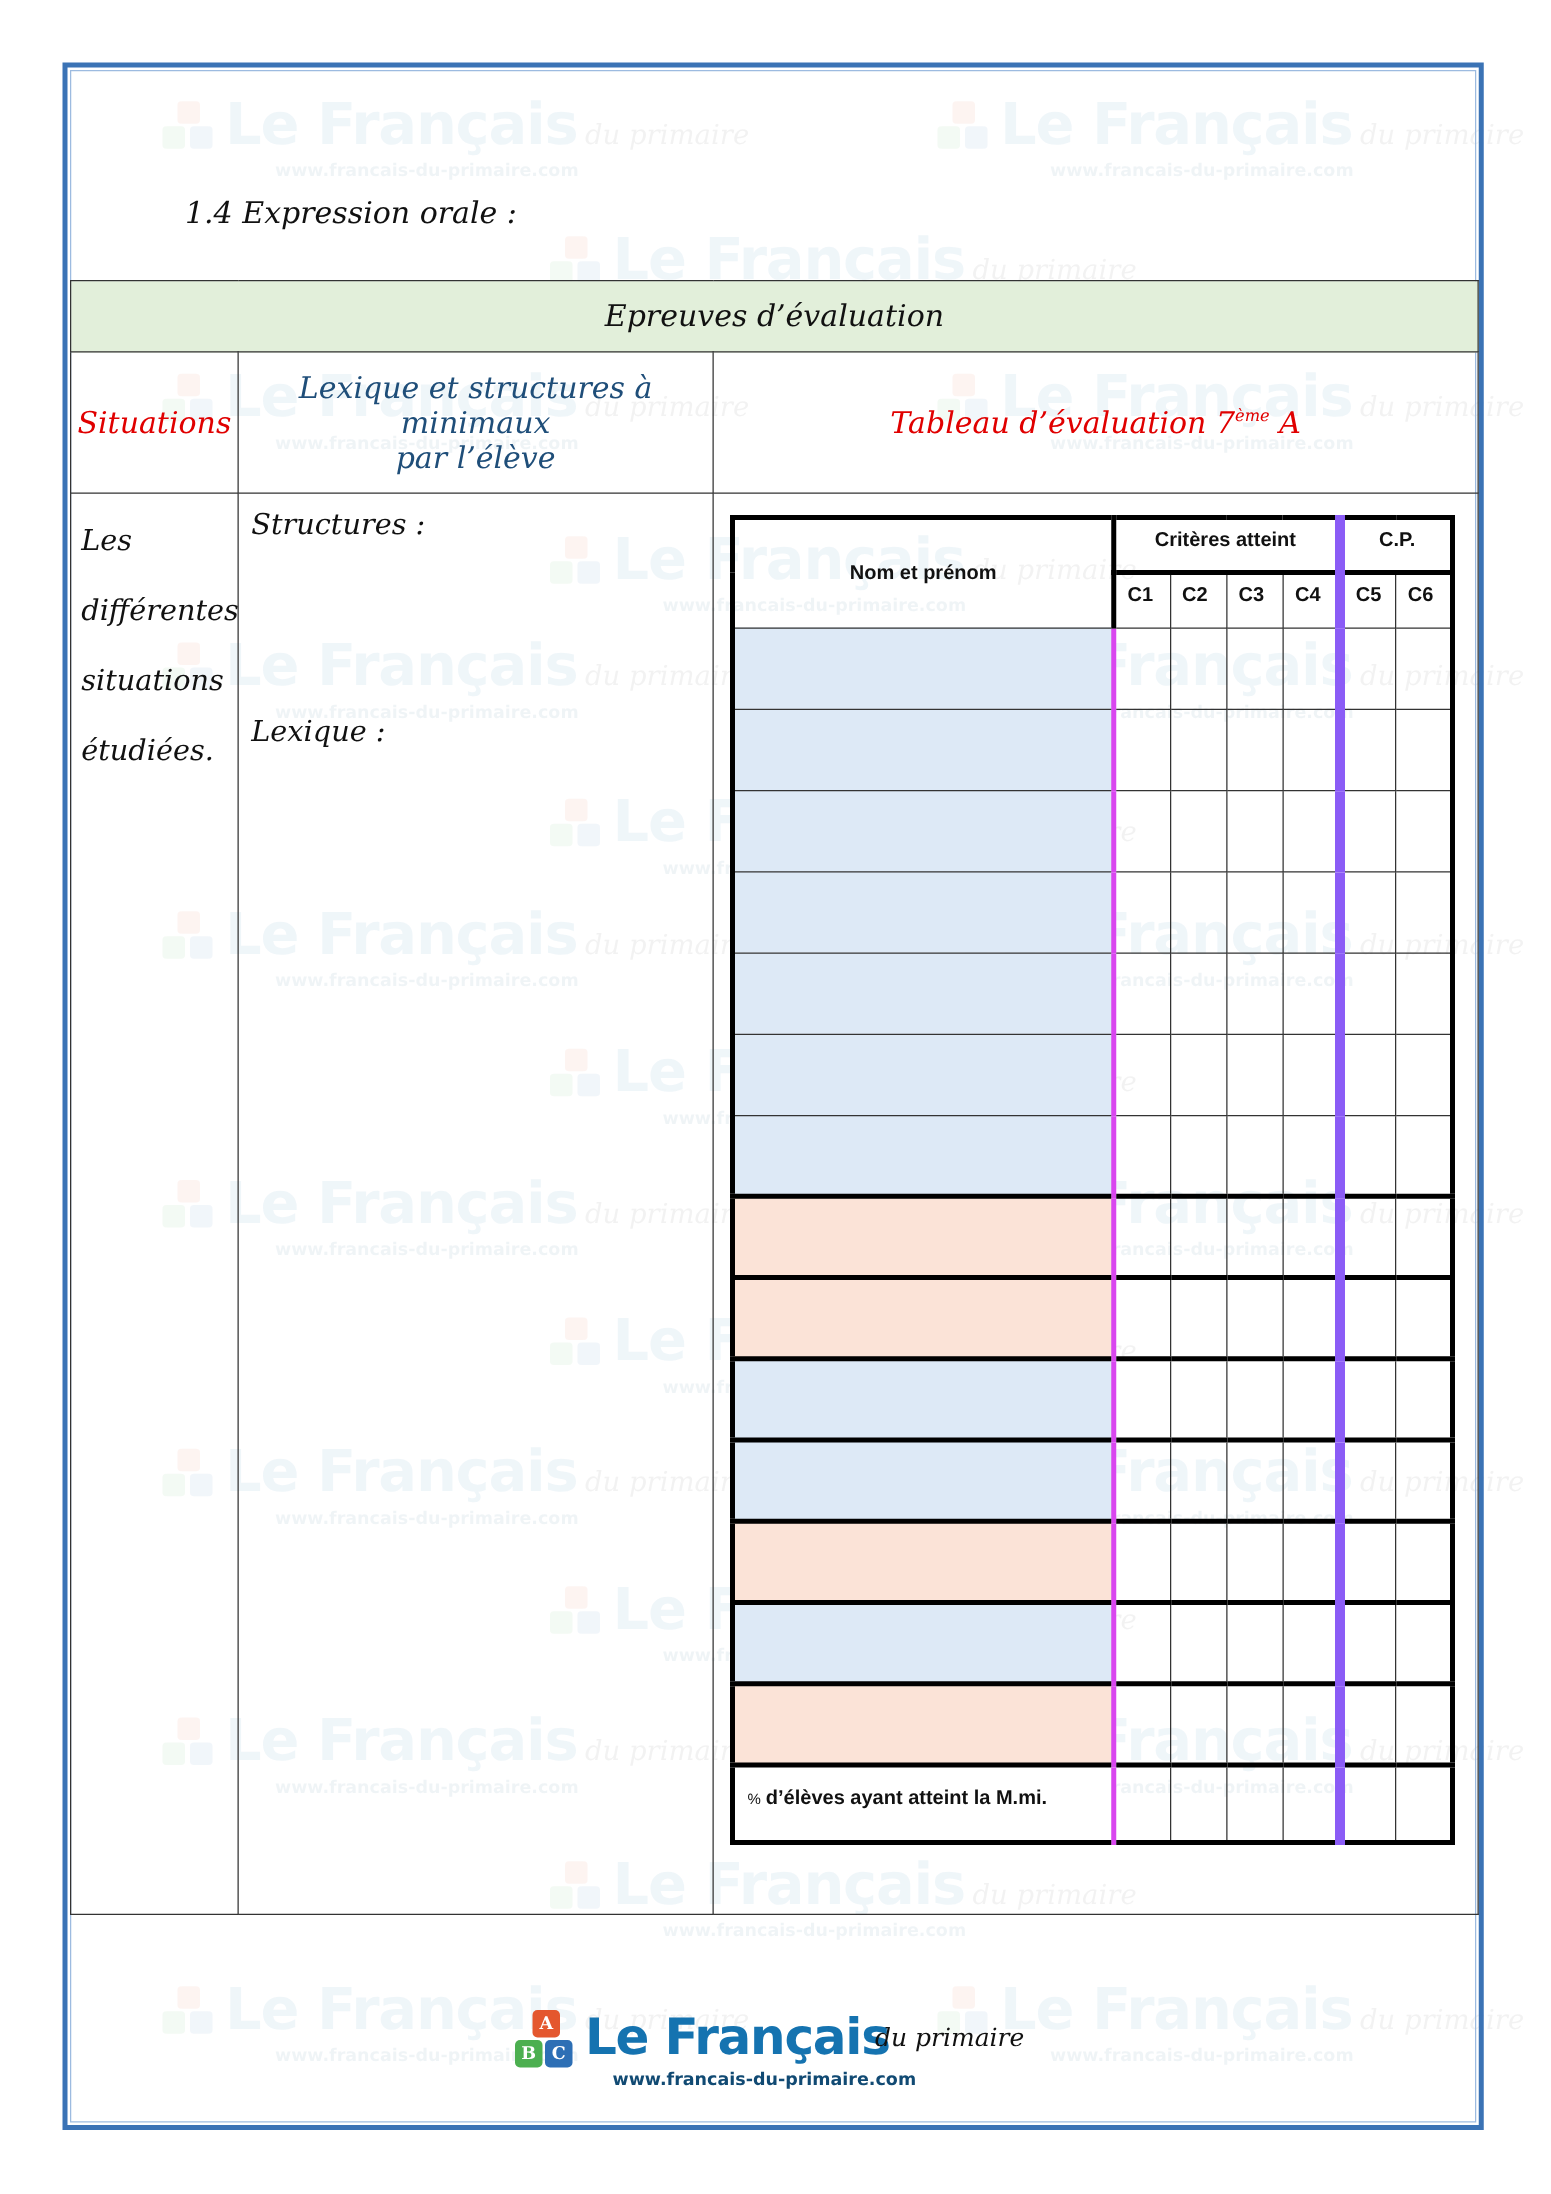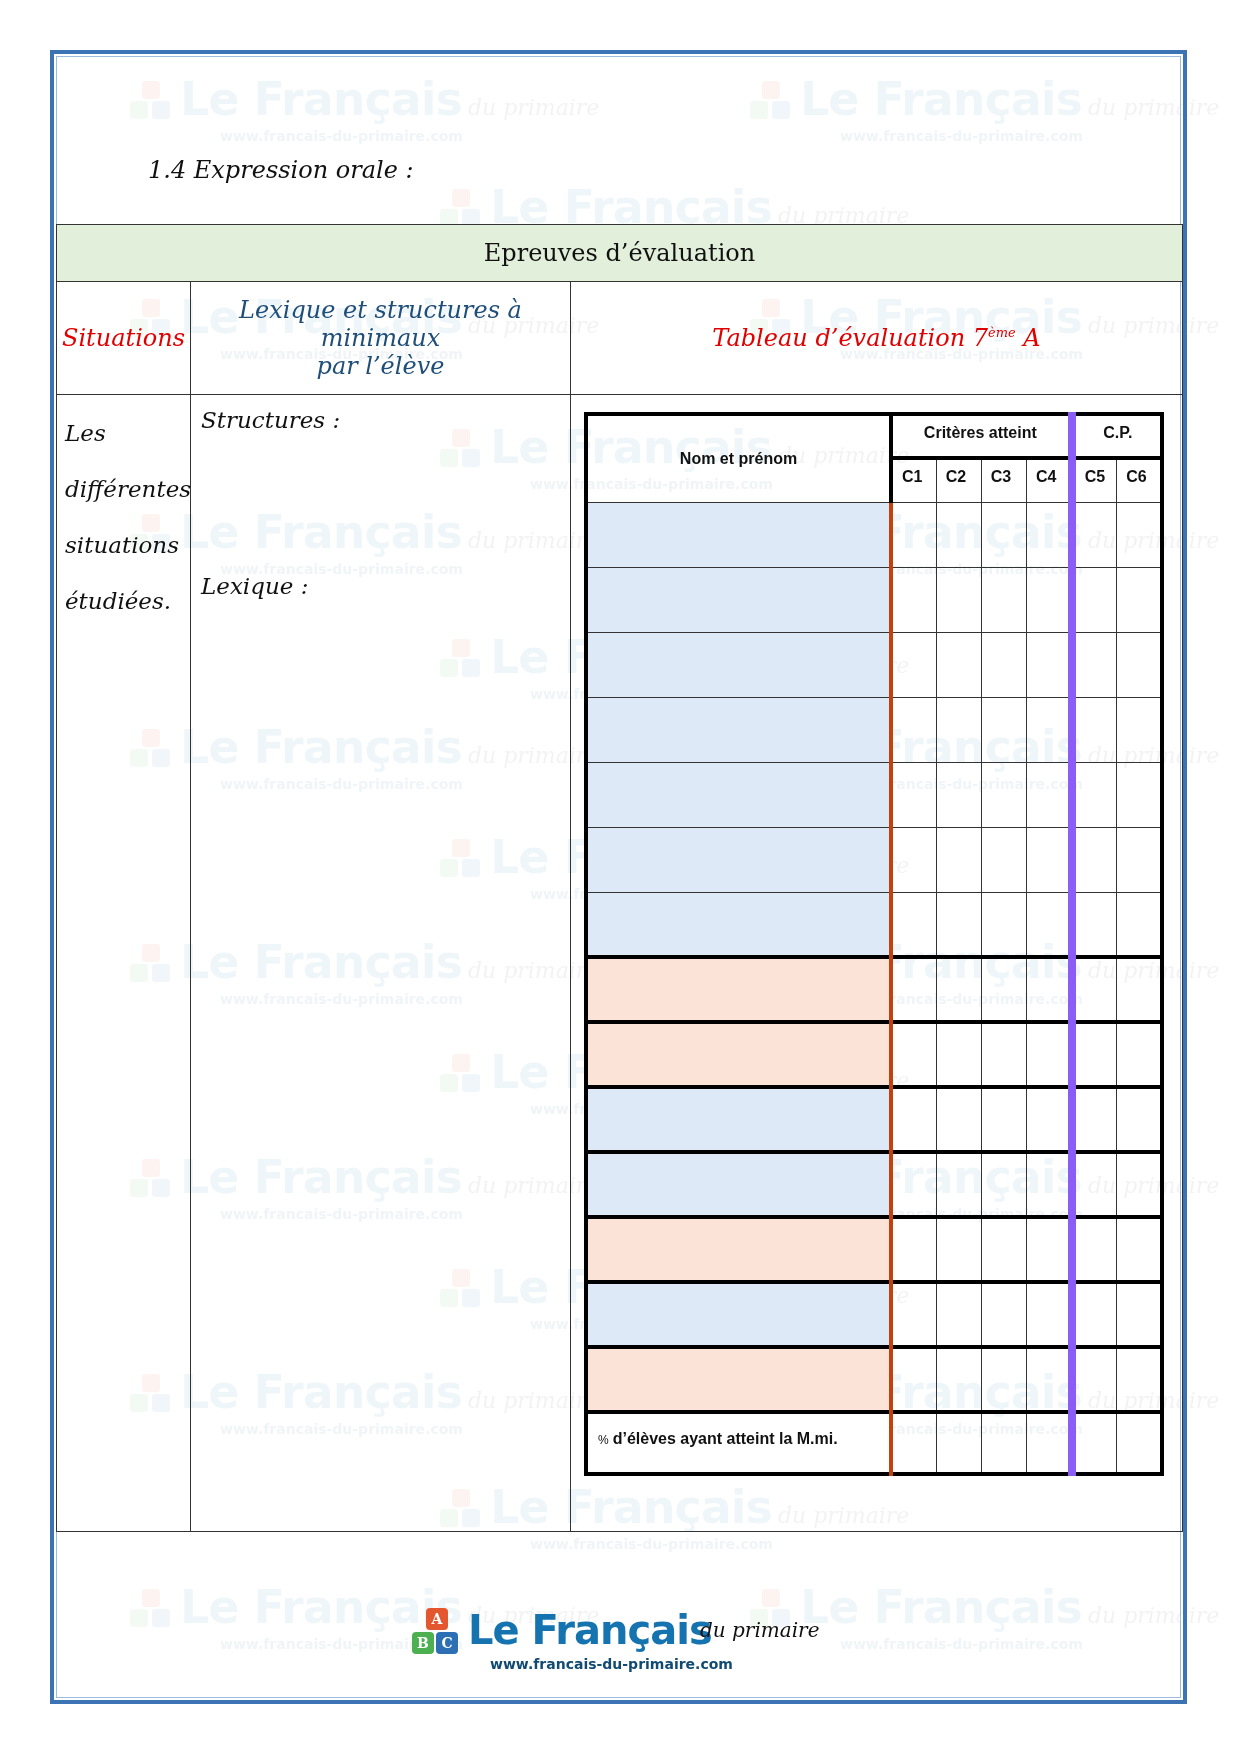--- a/index.html
+++ b/index.html
@@ -22,21 +22,21 @@
     position: absolute; left: 148px; top: 156px;
     font-family: "DejaVu Serif", serif; font-style: italic; font-size: 24px; color: #111;
   }
 
   .main-table {
     position: absolute; left: 56px; top: 224px; width: 1126px; height: 1308px;
     border-collapse: collapse; table-layout: fixed;
   }
   .main-table td { border: 1px solid #333; padding: 0; vertical-align: top; }
   .head-green { background: #e2efda; height: 56px; text-align: center; vertical-align: middle !important;
-    font-family: "DejaVu Serif", serif; font-size: 24px; color: #111; }
+    font-family: "DejaVu Serif", serif; font-style: italic; font-size: 24px; color: #111; }
   .col-head { height: 112px; text-align: center; vertical-align: middle !important;
     font-family: "DejaVu Serif", serif; font-style: italic; font-size: 24px; }
   .red { color: #e00000; }
   .blue-dark { color: #1f4e79; }
   .body-cell { font-family: "DejaVu Serif", serif; font-style: italic; font-size: 23px; color: #111; }
   .situations-text { padding: 10px 8px; line-height: 56px; }
   .lex-block { padding: 12px 10px; }
   .lex-block .lbl { display:block; }
   .lex-block .lbl + .lbl { margin-top: 140px; }
 
@@ -46,21 +46,21 @@
     font-family: "Liberation Sans", sans-serif; font-weight: bold; font-size: 16px; color: #111;
     border: 4px solid #000;
   }
   .eval th, .eval td { border: 1px solid #333; padding: 0; }
   .eval .h1 { height: 44px; }
   .eval .h2 { height: 44px; }
   .eval .name-head { text-align: center; vertical-align: middle; border-right: 4px solid #000; }
   .eval .grp-head { text-align: center; vertical-align: top; padding-top: 8px; border-bottom: 4px solid #000; }
   .eval .sep { border-left: 8px solid #8b5cf6; }
   .eval .c-head { text-align: left; vertical-align: top; padding: 8px 0 0 9px; }
-  .eval td.name { border-right: 4px solid #c2410c; }
+  .eval td.name { border-right: 4px solid #d946ef; }
   .eval tr.r { height: 65px; }
   .eval tr.thick td { border-top: 4px solid #000; }
   .bg-blue { background: #dde9f6; }
   .bg-peach { background: #fbe3d7; }
   .eval .pct { background: #fff; vertical-align: top; padding: 16px 0 0 10px; font-size: 16px; }
   .eval .pct .pc { font-size: 12px; font-weight: normal; margin-right: 4px; }
 
   .footer-logo { position: absolute; left: 410px; top: 1600px; width: 420px; height: 80px; }
   .footer-logo .blocks { position: absolute; left: 0; top: 8px; width: 54px; height: 50px; }
   .block { position: absolute; width: 22px; height: 22px; border-radius: 4px; color: #fff;

